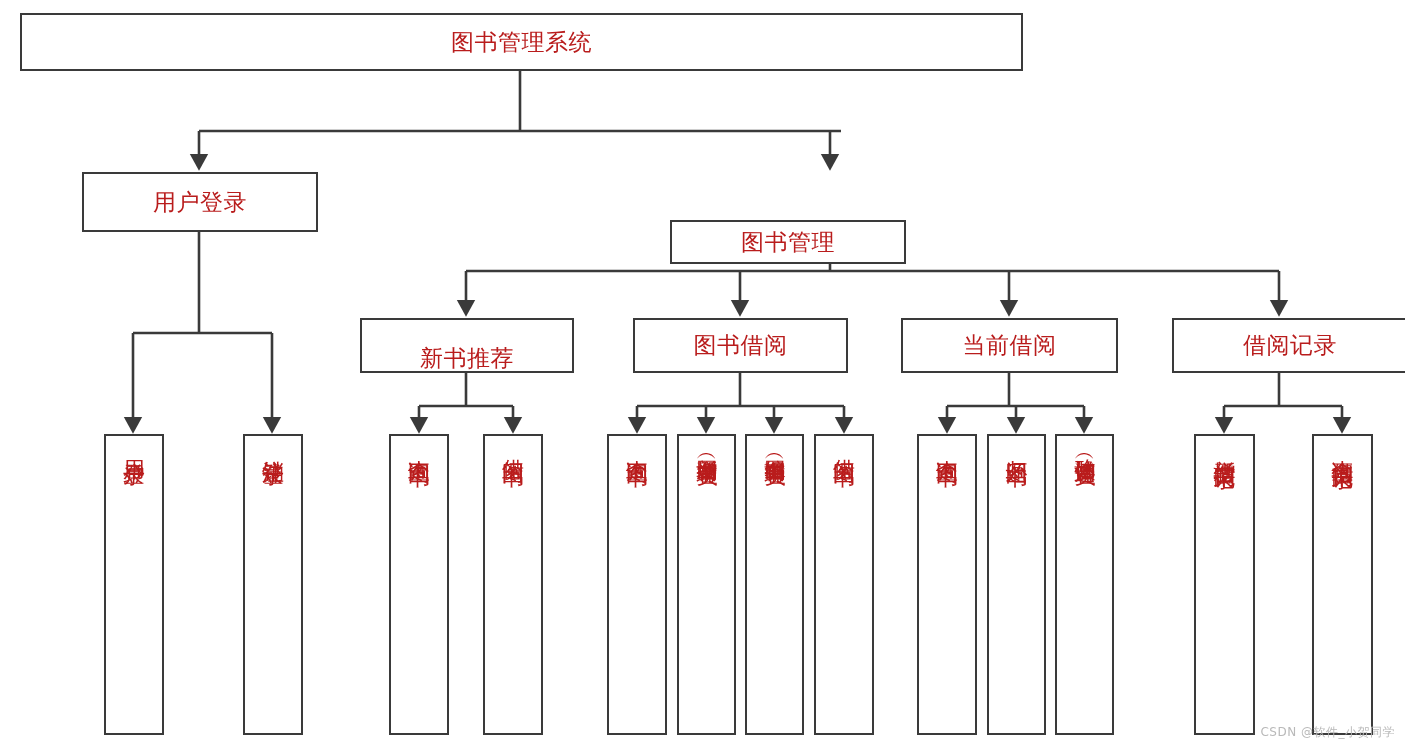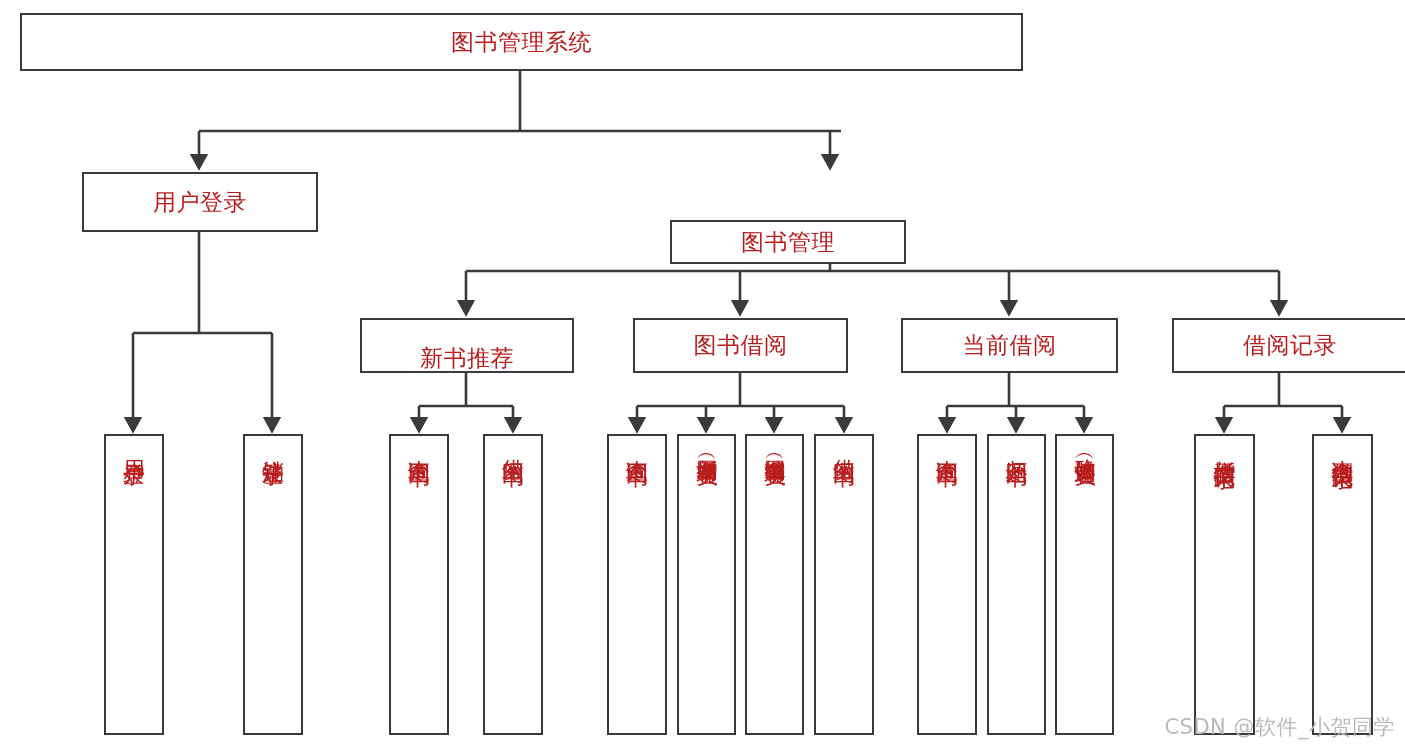--- a/index.html
+++ b/index.html
@@ -66,21 +66,21 @@
     white-space: nowrap;
   }
   .node.vert.tall-text .node-label {
     font-size: 21px;
     letter-spacing: 1px;
   }
   #watermark {
     position: absolute;
     right: 10px;
     bottom: 6px;
-    font-size: 21px;
+    font-size: 12px;
     color: #b9b9b9;
     letter-spacing: 0.5px;
     white-space: nowrap;
     font-family: "DejaVu Sans", "Liberation Sans", sans-serif;
   }
 </style>
 </head>
 <body>
 
 <div id="diagram-root">

